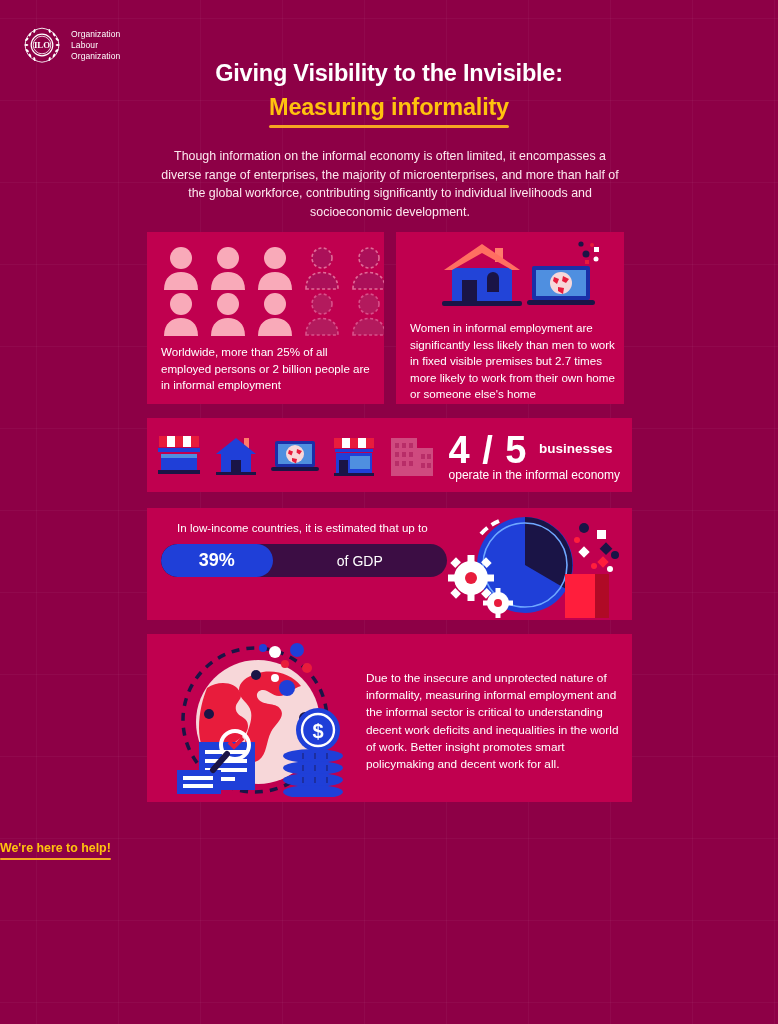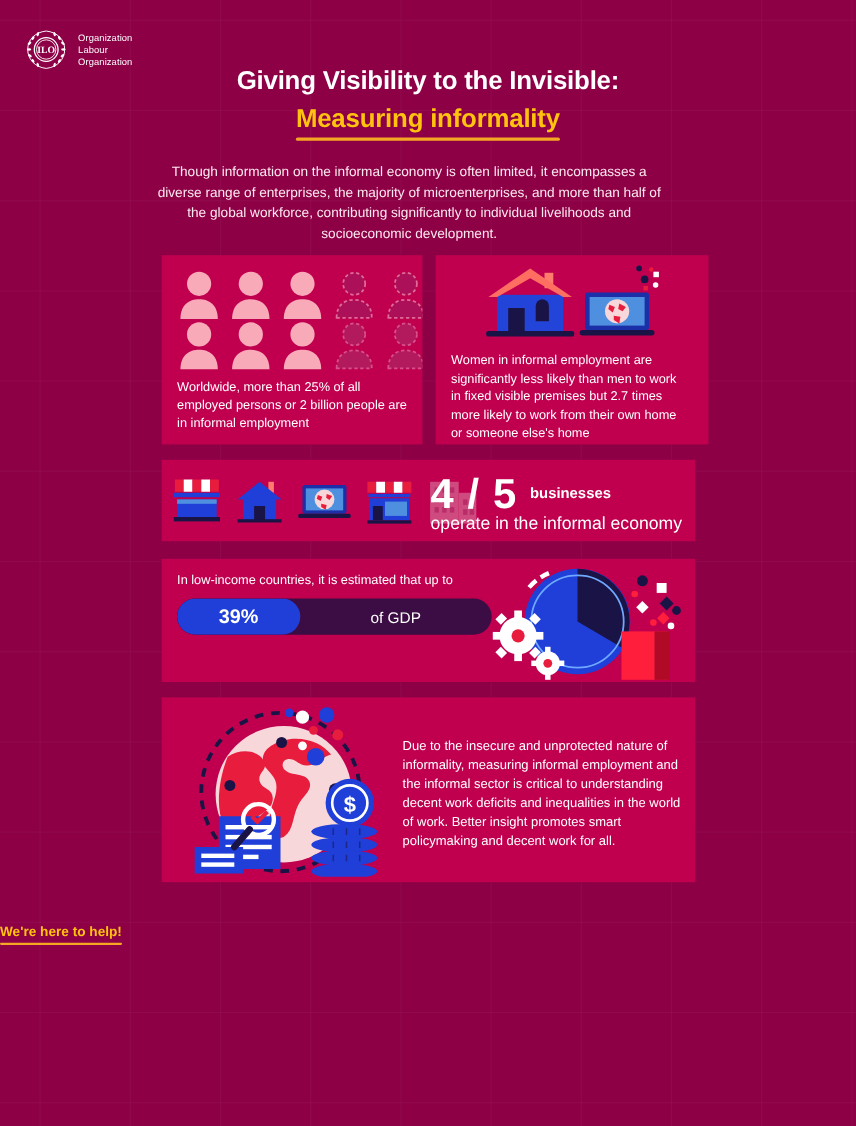--- a/index.html
+++ b/index.html
@@ -60,42 +60,42 @@
   }
   .title-rule {
     height: 2.5px;
     background: #f5a623;
     margin-top: 4px;
     border-radius: 2px;
   }
 
   .intro {
     position: absolute;
-    left: 137px; top: 147px;
+    left: 155px; top: 147px;
     width: 470px;
     text-align: center;
     color: #fde8ef;
     font-size: 12.4px;
     line-height: 18.5px;
   }
 
   
   .card {
     position: absolute;
     background: #c0004f;
     overflow: hidden;
   }
   .card-text {
     color: #ffffff;
     font-size: 11.6px;
     line-height: 16.5px;
   }
 
   #card-people  { left: 147px; top: 232px; width: 237px; height: 172px; }
-  #card-women   { left: 396px; top: 232px; width: 248px; height: 172px; }
+  #card-women   { left: 396px; top: 232px; width: 228px; height: 172px; }
   #card-biz     { left: 147px; top: 418px; width: 485px; height: 74px; }
   #card-gdp     { left: 147px; top: 508px; width: 485px; height: 112px; }
   #card-insight { left: 147px; top: 634px; width: 485px; height: 168px; }
 
   
   .people-grid {
     position: absolute; left: 14px; top: 14px;
     display: grid;
     grid-template-columns: repeat(5, 40px);
     grid-auto-rows: 44px;
@@ -121,24 +121,24 @@
   }
   .biz-word {
     color: #ffffff;
     font-size: 13.5px;
     font-weight: bold;
     display: inline-block;
     vertical-align: middle;
     margin-left: 7px;
     padding-bottom: 4px;
   }
-  .biz-sub { color: #ffffff; font-size: 16px; margin-top: -4px; }
-
-  
-  .gdp-lead { position: absolute; left: 14px; top: 12px; width: 300px; }
+  .biz-sub { color: #ffffff; font-size: 12px; margin-top: -4px; }
+
+  
+  .gdp-lead { position: absolute; left: 30px; top: 12px; width: 300px; }
   .gdp-bar {
     position: absolute; left: 14px; top: 36px;
     width: 286px; height: 33px;
     background: #3c0d44;
     border-radius: 17px;
     overflow: hidden;
   }
   .gdp-fill {
     position: absolute; left: 0; top: 0; bottom: 0;
     width: 39%;

